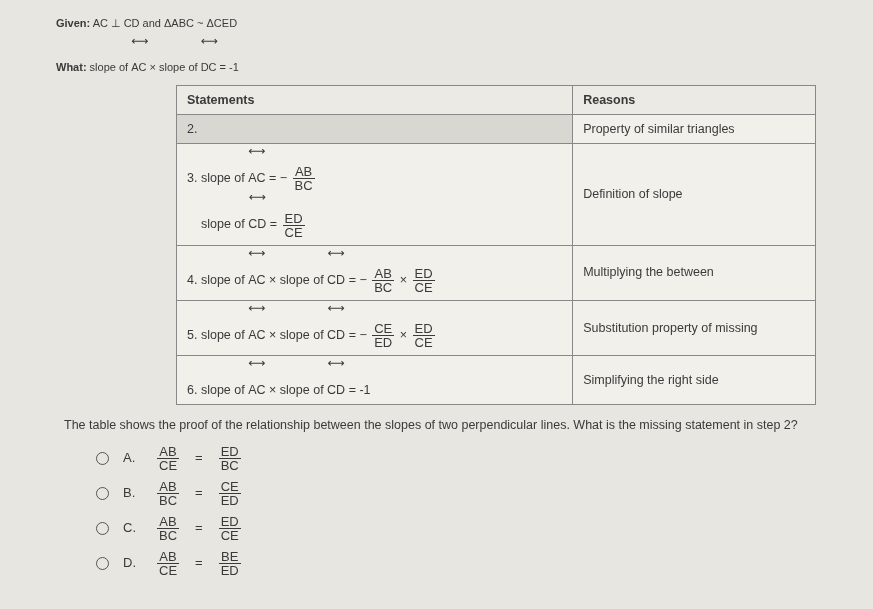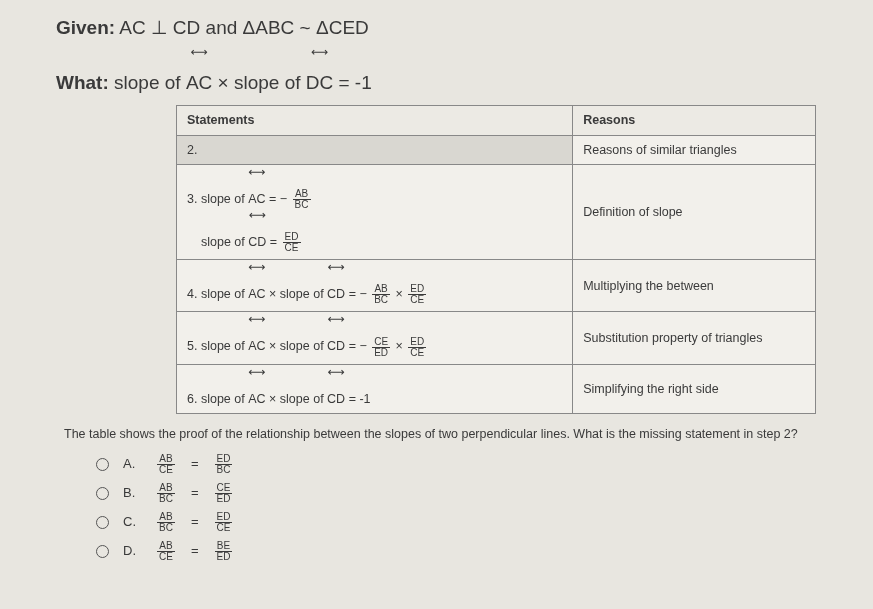--- a/index.html
+++ b/index.html
@@ -8,21 +8,21 @@
       height: 609px;
       background: #e8e6e0;
       font-family: Arial, sans-serif;
       font-size: 13px;
       color: #3a3a3a;
       padding: 16px 40px 10px 56px;
       line-height: 1.3;
     }
     .given, .prove {
       margin-bottom: 10px;
-      font-size: 19px;
+      font-size: 11px;
     }
     .label { font-weight: bold; }
     .overarrow {
       position: relative;
       display: inline-block;
       padding-top: 20px;
     }
     .overarrow::before {
       content: "⟷";
       position: absolute;
@@ -48,21 +48,21 @@
     th {
       background: #eceae4;
       font-weight: bold;
     }
     td:first-child { width: 62%; }
     .shaded { background: #d9d7d1; }
     .frac {
       display: inline-block;
       vertical-align: middle;
       text-align: center;
-      font-size: 10px;
+      font-size: 13px;
       line-height: 1;
       margin: 0 2px;
     }
     .frac .num { display: block; border-bottom: 1px solid #3a3a3a; padding: 0 2px; }
     .frac .den { display: block; padding: 0 2px; }
     .question-text {
       margin: 6px 0 12px 8px;
       font-size: 12.5px;
     }
     .options {
@@ -103,21 +103,21 @@
 <table>
   <tbody>
       <tr>
     <th>Statements</th>
     <th>Reasons</th>
   </tr>
 
 
   <tr>
     <td class="shaded">2.</td>
-    <td>Reasons of similar triangles</td>
+    <td>Property of similar triangles</td>
   </tr>
 
   <tr>
     <td>
       <div>
         <span>3.</span>
         <span>slope of </span>
         <span class="overarrow">AC</span>
         <span> = − </span>
         <span class="frac">
@@ -170,21 +170,21 @@
       <span class="frac">
         <span class="num">CE</span>
         <span class="den">ED</span>
       </span>
       <span> × </span>
       <span class="frac">
         <span class="num">ED</span>
         <span class="den">CE</span>
       </span>
     </td>
-    <td>Substitution property of triangles</td>
+    <td>Substitution property of missing</td>
   </tr>
 
   <tr>
     <td>
       <span>6.</span>
       <span>slope of </span>
       <span class="overarrow">AC</span>
       <span> × slope of </span>
       <span class="overarrow">CD</span>
       <span> = -1</span>

